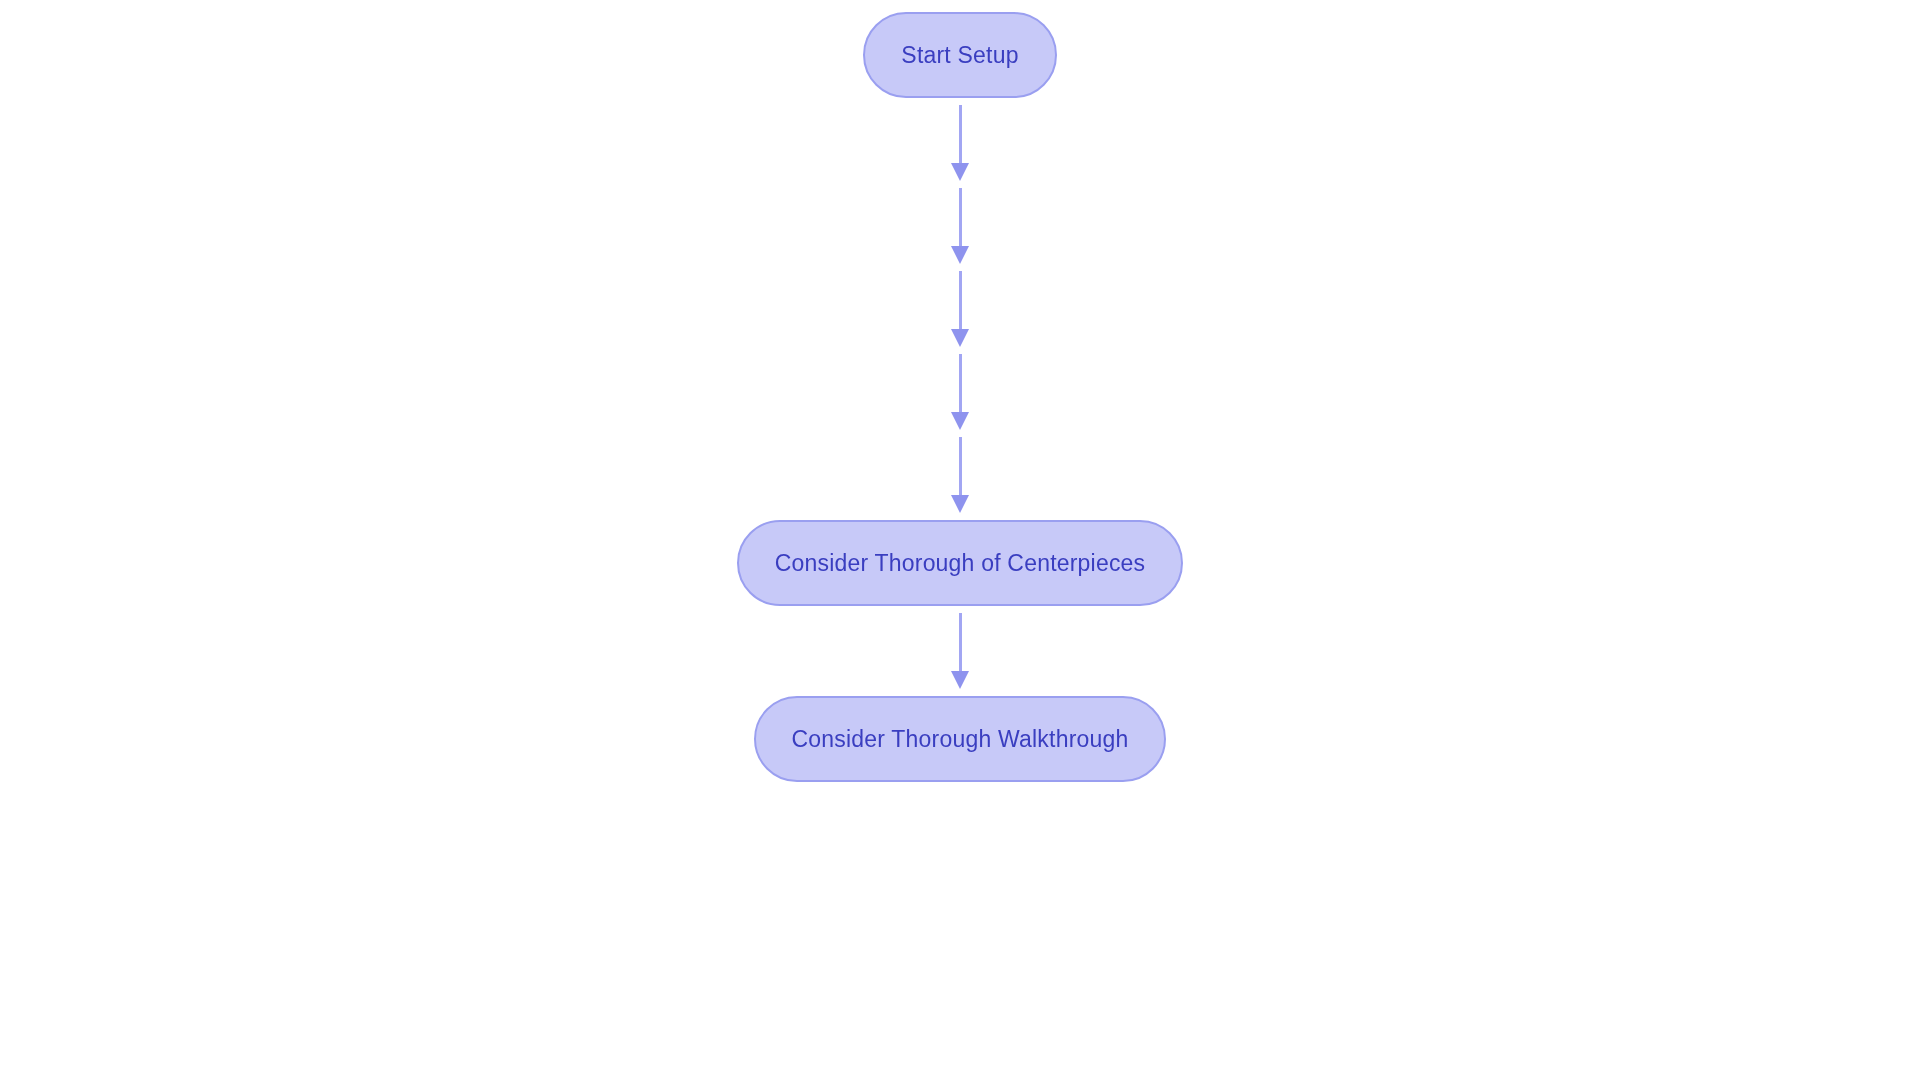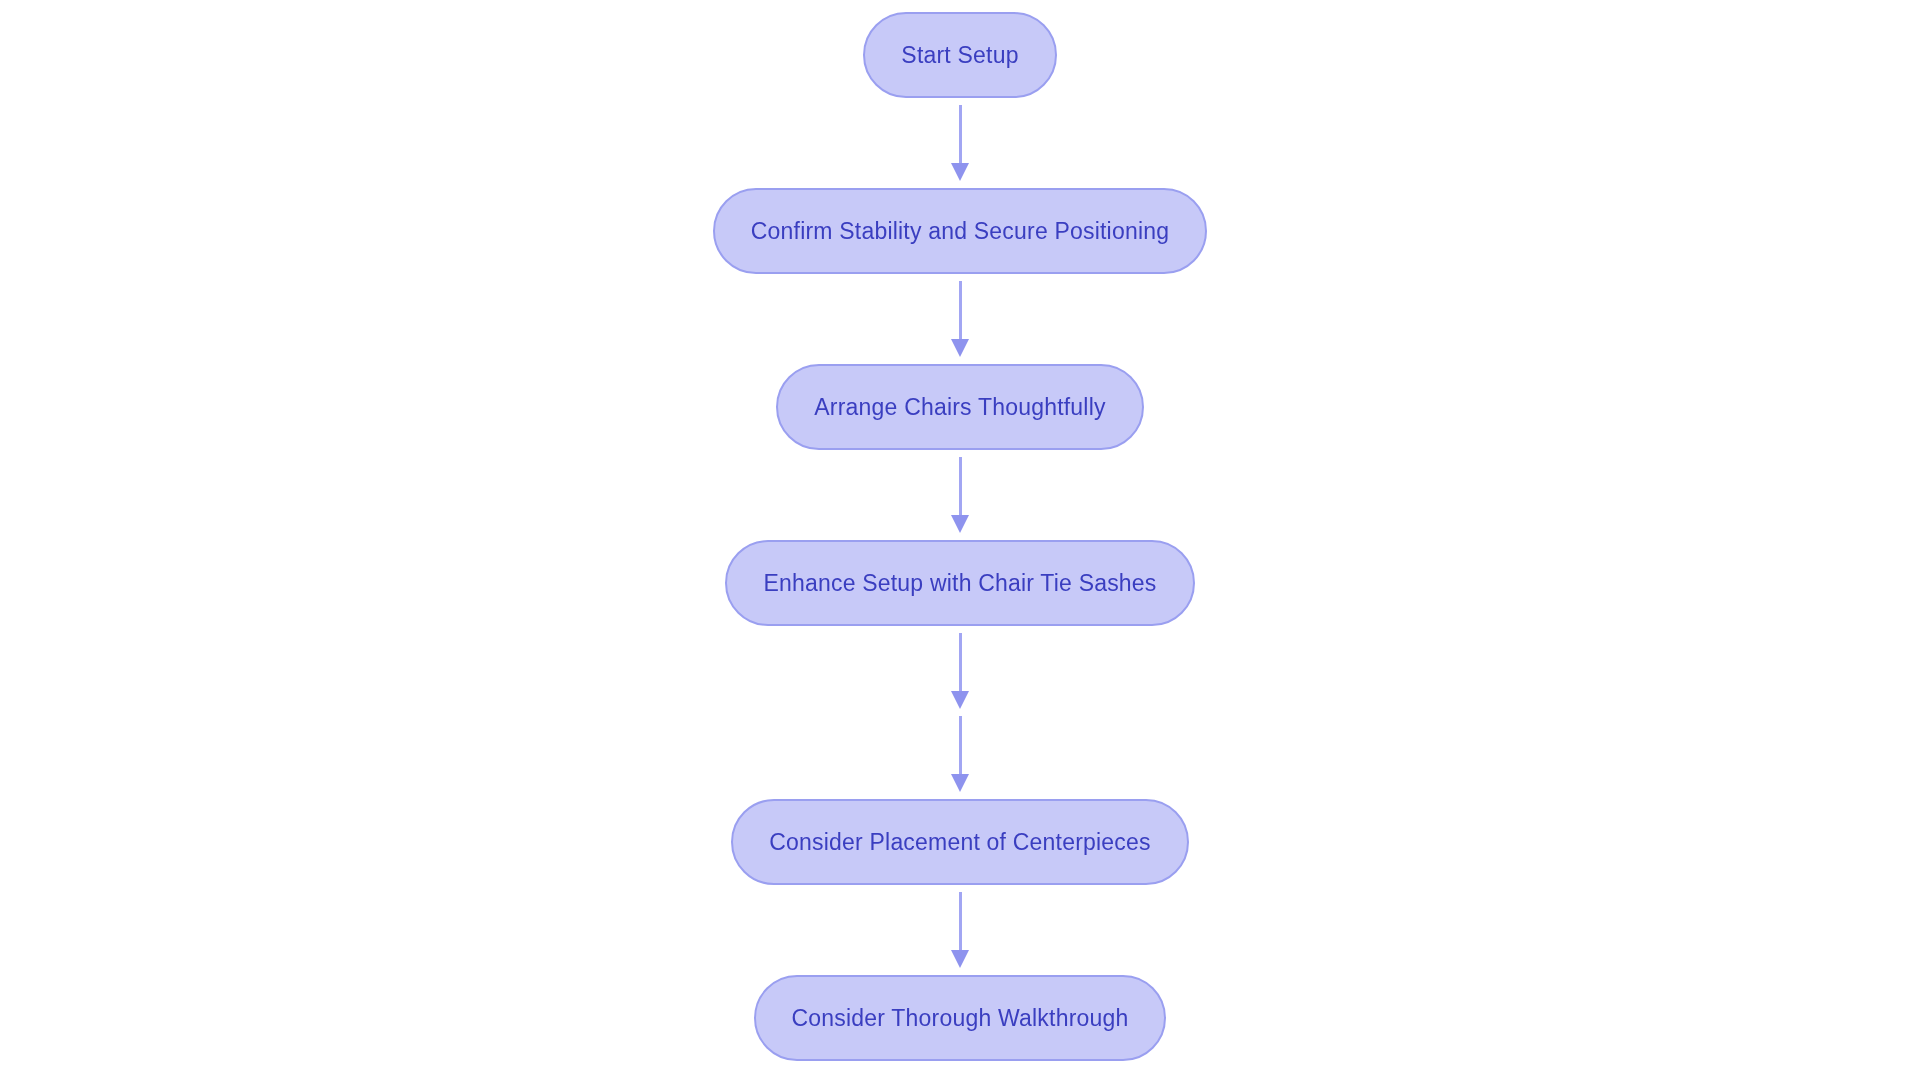--- a/index.html
+++ b/index.html
@@ -67,55 +67,46 @@
 
   <div class="node">
     <span class="node-label">Start Setup</span>
   </div>
 
   <div class="arrow">
     <div class="arrow-line"></div>
     <div class="arrow-head"></div>
   </div>
 
-  <div class="node">
-    <span class="node-label">Confirm Stability and Secure Positioning</span>
-  </div>
 
   <div class="arrow">
     <div class="arrow-line"></div>
     <div class="arrow-head"></div>
   </div>
 
-  <div class="node">
-    <span class="node-label">Arrange Chairs Thoughtfully</span>
-  </div>
 
   <div class="arrow">
     <div class="arrow-line"></div>
     <div class="arrow-head"></div>
   </div>
 
-  <div class="node">
-    <span class="node-label">Enhance Setup with Chair Tie Sashes</span>
-  </div>
 
   <div class="arrow">
     <div class="arrow-line"></div>
     <div class="arrow-head"></div>
   </div>
 
 
   <div class="arrow">
     <div class="arrow-line"></div>
     <div class="arrow-head"></div>
   </div>
 
   <div class="node">
-    <span class="node-label">Consider Placement of Centerpieces</span>
+    <span class="node-label">Consider Thorough of Centerpieces</span>
   </div>
 
   <div class="arrow">
     <div class="arrow-line"></div>
     <div class="arrow-head"></div>
   </div>
 
   <div class="node">
     <span class="node-label">Consider Thorough Walkthrough</span>
   </div>

